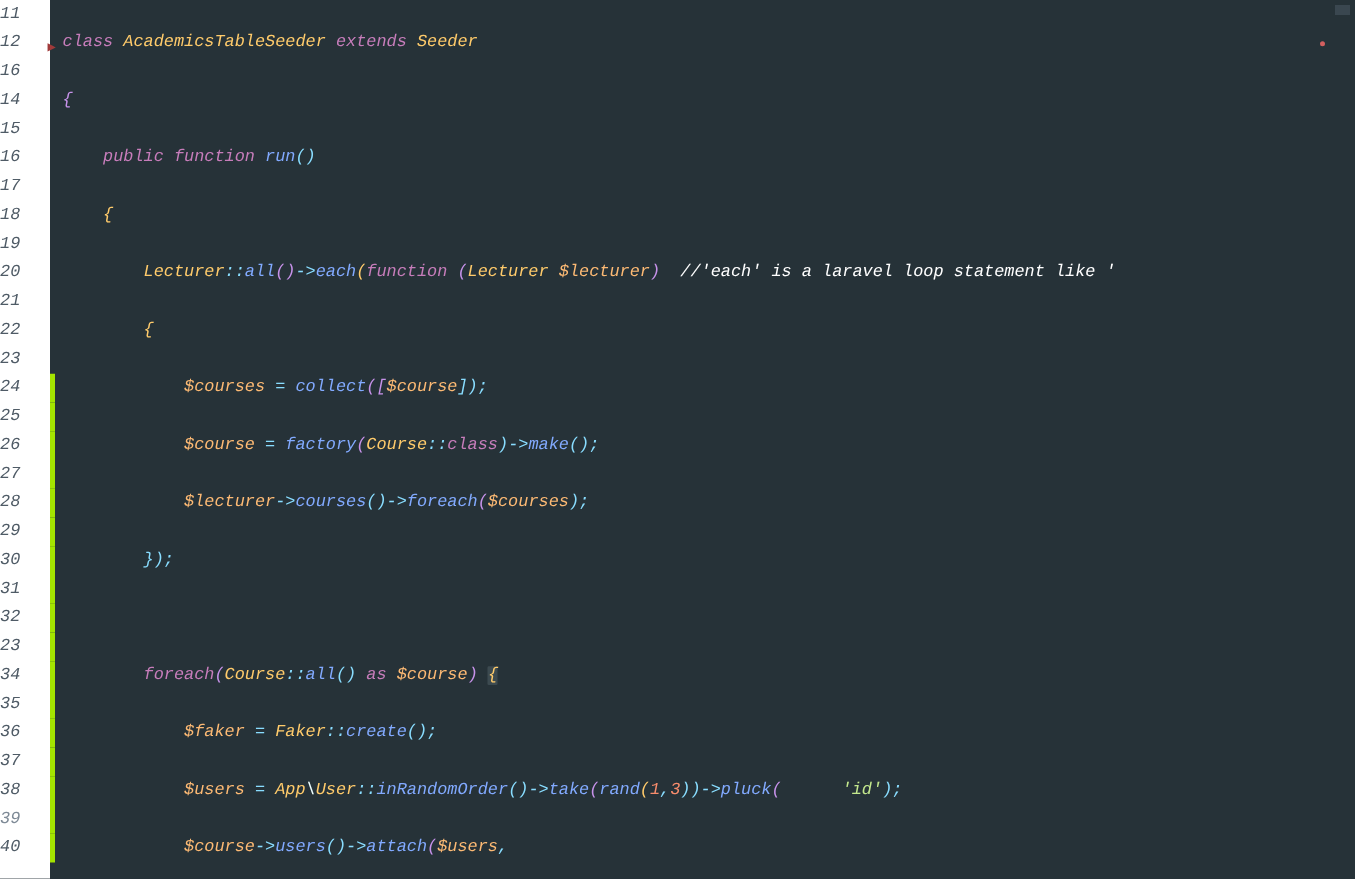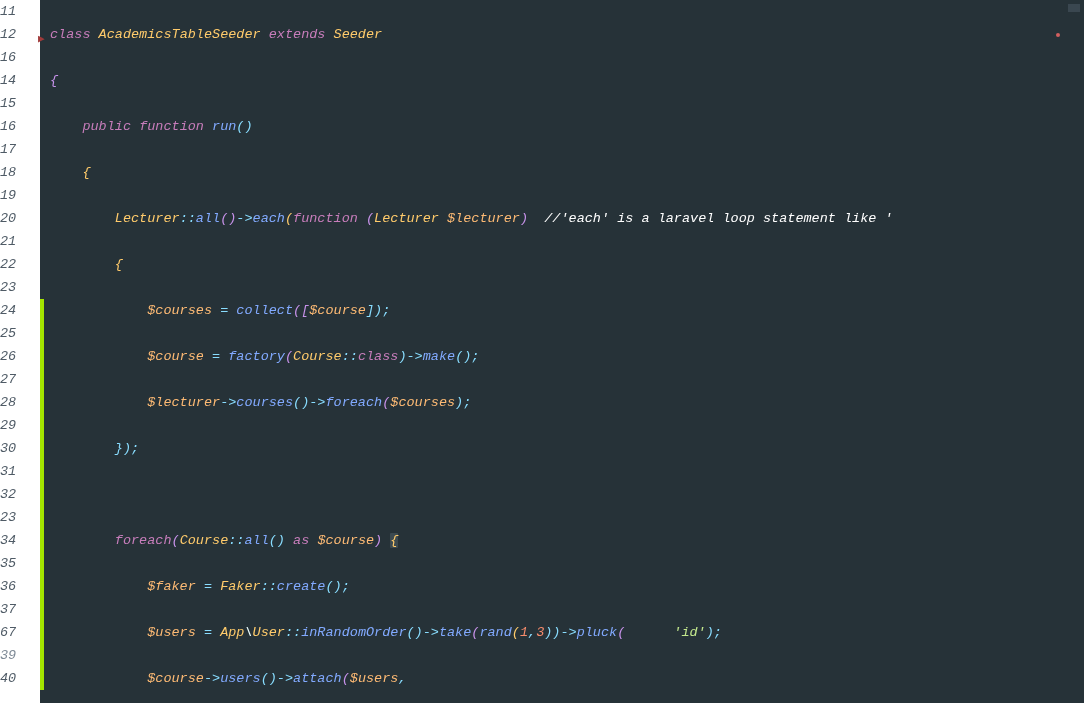--- a/index.html
+++ b/index.html
@@ -111,21 +111,21 @@
       <div class="ln">28</div>
       <div class="ln">29</div>
       <div class="ln">30</div>
       <div class="ln">31</div>
       <div class="ln">32</div>
       <div class="ln">23</div>
       <div class="ln">34</div>
       <div class="ln">35</div>
       <div class="ln">36</div>
       <div class="ln">37</div>
-      <div class="ln">67</div>
+      <div class="ln">38</div>
       <div class="ln cur">39</div>
       <div class="ln">40</div>
   </div>
   <div class="mod-col">
     <div class="m"></div>
       <div class="m"></div>
       <div class="m"></div>
       <div class="m"></div>
       <div class="m"></div>
       <div class="m"></div>

